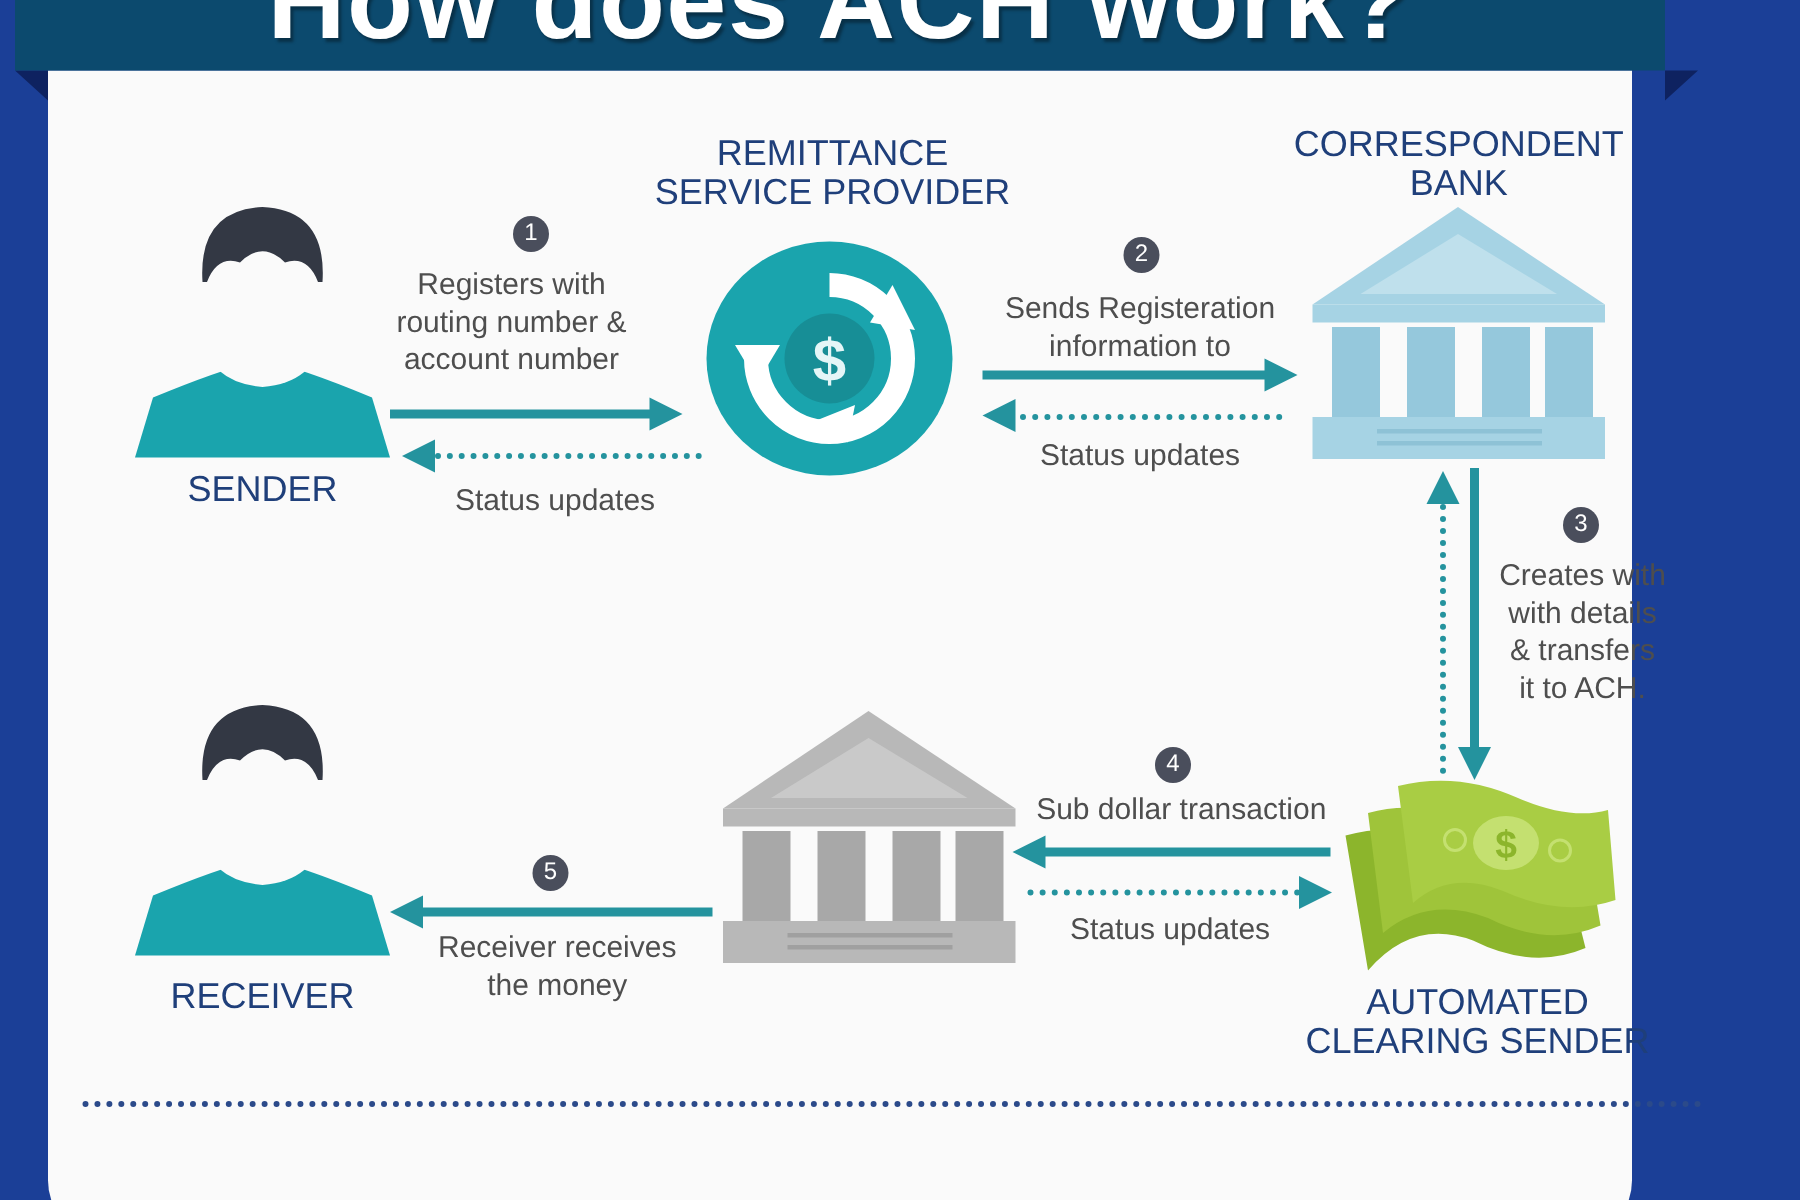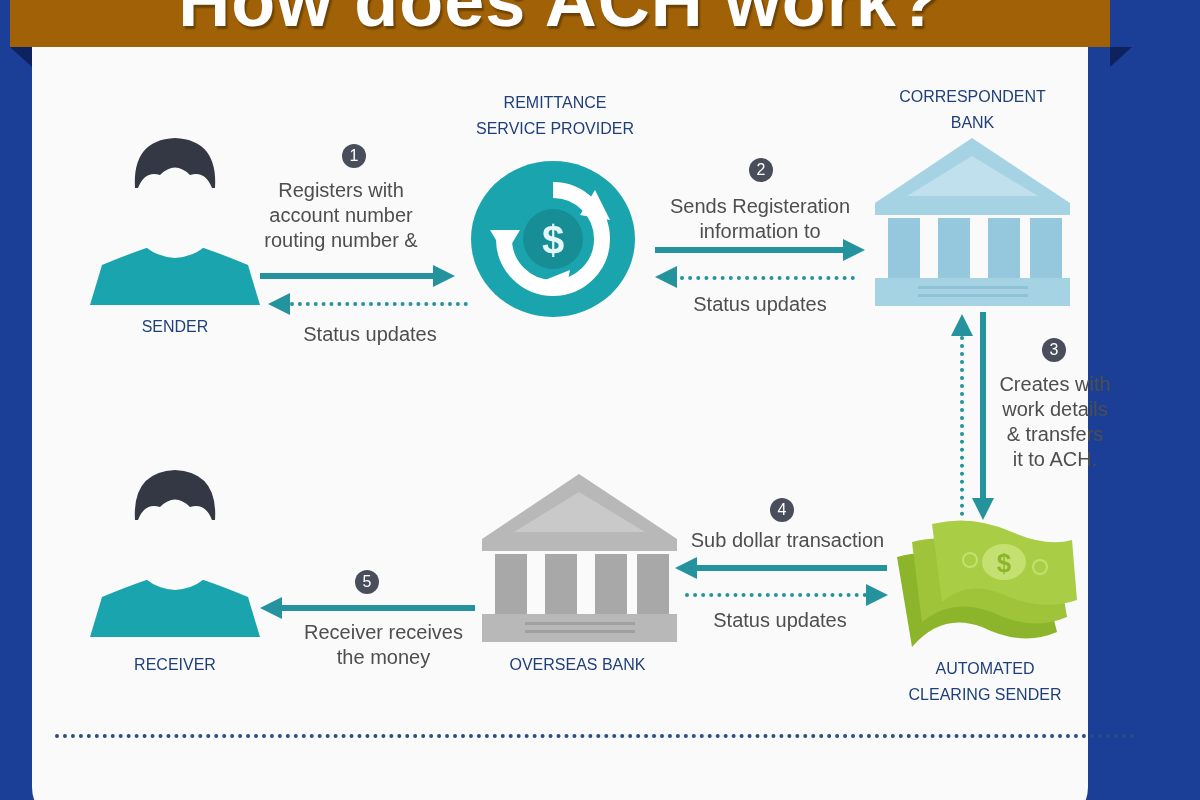--- a/index.html
+++ b/index.html
@@ -1,23 +1,23 @@
 <!DOCTYPE html>
 <html><head>
 <meta charset="utf-8">
 <style>
   html,body{margin:0;padding:0;}
   body{width:1200px;height:800px;overflow:hidden;background:#1b3f97;position:relative;font-family:"Liberation Sans","DejaVu Sans",sans-serif;}
-  .banner{position:absolute;left:10px;top:0;width:1100px;height:47px;background:#a16207;z-index:3;}
+  .banner{position:absolute;left:10px;top:0;width:1100px;height:47px;background:#0c4a6e;z-index:3;}
   .banner-fold-l{position:absolute;left:10px;top:47px;width:0;height:0;border-top:20px solid #0e2260;border-left:22px solid transparent;z-index:2;}
   .banner-fold-r{position:absolute;left:1110px;top:47px;width:0;height:0;border-top:20px solid #0e2260;border-right:22px solid transparent;z-index:2;}
   .banner-title{position:absolute;left:0;right:0;top:-40px;text-align:center;color:#fff;font-size:72px;font-weight:bold;text-shadow:2px 3px 2px rgba(0,0,0,.35);letter-spacing:1px;white-space:nowrap;}
   .panel{position:absolute;left:32px;top:47px;width:1056px;height:780px;background:#fafafa;border-radius:0 0 40px 40px;z-index:1;}
   .abs{position:absolute;}
-  .label{color:#1f3f7a;font-size:16px;text-align:center;line-height:26px;}
+  .label{color:#1f3f7a;font-size:24px;text-align:center;line-height:26px;}
   .desc{color:#4e4e4e;font-size:20px;text-align:center;line-height:25px;}
   .step{position:absolute;width:24px;height:24px;border-radius:50%;background:#4a4e5c;color:#fff;font-size:16px;text-align:center;line-height:24px;}
   .arrow-line{position:absolute;background:#24939e;}
   .dot-line{position:absolute;border-top:4px dotted #24939e;}
   .dot-vline{position:absolute;border-left:4px dotted #24939e;}
   .tri-r{position:absolute;width:0;height:0;border-top:11px solid transparent;border-bottom:11px solid transparent;border-left:22px solid #24939e;}
   .tri-l{position:absolute;width:0;height:0;border-top:11px solid transparent;border-bottom:11px solid transparent;border-right:22px solid #24939e;}
   .tri-u{position:absolute;width:0;height:0;border-left:11px solid transparent;border-right:11px solid transparent;border-bottom:22px solid #24939e;}
   .tri-d{position:absolute;width:0;height:0;border-left:11px solid transparent;border-right:11px solid transparent;border-top:22px solid #24939e;}
   .divider{position:absolute;left:55px;top:734px;width:1080px;border-top:4px dotted #2b4a8a;z-index:2;}
@@ -41,22 +41,22 @@
       <path d="M68 90 L68 118 Q85 135 102 118 L102 90 Z" fill="#c5c8cf"></path>
       <path d="M45 55 Q45 20 85 15 Q125 20 125 55 L125 95 Q120 125 85 128 Q50 125 45 95 Z" fill="#fafafa"></path>
       <path d="M45 58 Q42 10 85 8 Q128 10 125 58 L122 58 Q115 40 100 45 Q85 30 70 45 Q55 40 48 58 Z" fill="#333844"></path>
     </svg>
   </div>
   <div class="abs label" style="left:95px;top:314px;width:160px;">SENDER</div>
 
   <div class="step" style="left:342px;top:144px;">1</div>
   <div class="abs desc" style="left:236px;top:178px;width:210px;">
     <div>Registers with</div>
+    <div>routing number &amp;</div>
     <div>account number</div>
-    <div>routing number &amp;</div>
   </div>
   <div class="arrow-line" style="left:260px;top:273px;width:175px;height:6px;"></div>
   <div class="tri-r" style="left:433px;top:265px;"></div>
   <div class="tri-l" style="left:268px;top:293px;"></div>
   <div class="dot-line" style="left:290px;top:302px;width:178px;"></div>
   <div class="abs desc" style="left:270px;top:322px;width:200px;">Status updates</div>
 
   <div class="abs label" style="left:430px;top:90px;width:250px;">
     <div>REMITTANCE</div>
     <div>SERVICE PROVIDER</div>
@@ -103,21 +103,21 @@
     </svg>
   </div>
 
   <div class="tri-u" style="left:951px;top:314px;"></div>
   <div class="dot-vline" style="left:960px;top:336px;height:180px;"></div>
   <div class="arrow-line" style="left:980px;top:312px;width:6px;height:190px;"></div>
   <div class="tri-d" style="left:972px;top:498px;"></div>
   <div class="step" style="left:1042px;top:338px;">3</div>
   <div class="abs desc" style="left:990px;top:372px;width:130px;">
     <div>Creates with</div>
-    <div>work details</div>
+    <div>with details</div>
     <div>&amp; transfers</div>
     <div>it to ACH.</div>
   </div>
 
   <div class="abs" style="left:892px;top:512px;width:190px;height:138px;">
     <svg width="190" height="138" viewBox="0 0 190 138">
       <path d="M5 45 Q40 35 80 50 Q120 70 150 60 L165 120 Q130 135 90 115 Q50 100 20 135 Z" fill="#8cb52c"></path>
       <path d="M20 30 Q55 20 95 38 Q135 55 165 45 L175 105 Q140 120 100 100 Q60 85 30 110 Z" fill="#9fc43a"></path>
       <path d="M40 12 Q80 2 120 20 Q155 35 180 28 L185 88 Q150 100 110 82 Q75 68 50 90 Z" fill="#a9cd44"></path>
       <ellipse cx="112" cy="50" rx="22" ry="18" fill="#c4e070"></ellipse>
@@ -146,26 +146,25 @@
       <rect x="5" y="65" width="195" height="12" fill="#b8b8b8"></rect>
       <rect x="18" y="80" width="32" height="60" fill="#a8a8a8"></rect>
       <rect x="68" y="80" width="32" height="60" fill="#a8a8a8"></rect>
       <rect x="118" y="80" width="32" height="60" fill="#a8a8a8"></rect>
       <rect x="160" y="80" width="32" height="60" fill="#a8a8a8"></rect>
       <rect x="5" y="140" width="195" height="28" fill="#b8b8b8"></rect>
       <rect x="48" y="148" width="110" height="3" fill="#a0a0a0"></rect>
       <rect x="48" y="156" width="110" height="3" fill="#a0a0a0"></rect>
     </svg>
   </div>
-  <div class="abs label" style="left:470px;top:652px;width:215px;">OVERSEAS BANK</div>
 
   <div class="step" style="left:355px;top:570px;">5</div>
   <div class="tri-l" style="left:260px;top:597px;"></div>
   <div class="arrow-line" style="left:280px;top:605px;width:195px;height:6px;"></div>
-  <div class="abs desc" style="left:276px;top:620px;width:215px;">
+  <div class="abs desc" style="left:264px;top:620px;width:215px;">
     <div>Receiver receives</div>
     <div>the money</div>
   </div>
 
   <div class="abs" style="left:90px;top:462px;width:170px;height:180px;">
     <svg width="170" height="180" viewBox="0 0 170 180">
       <path d="M0 175 L12 135 Q60 115 85 110 Q110 115 158 135 L170 175 Z" fill="#1aa4ad"></path>
       <path d="M68 90 L68 118 Q85 135 102 118 L102 90 Z" fill="#c5c8cf"></path>
       <path d="M45 55 Q45 20 85 15 Q125 20 125 55 L125 95 Q120 125 85 128 Q50 125 45 95 Z" fill="#fafafa"></path>
       <path d="M45 58 Q42 10 85 8 Q128 10 125 58 L122 58 Q115 40 100 45 Q85 30 70 45 Q55 40 48 58 Z" fill="#333844"></path>

